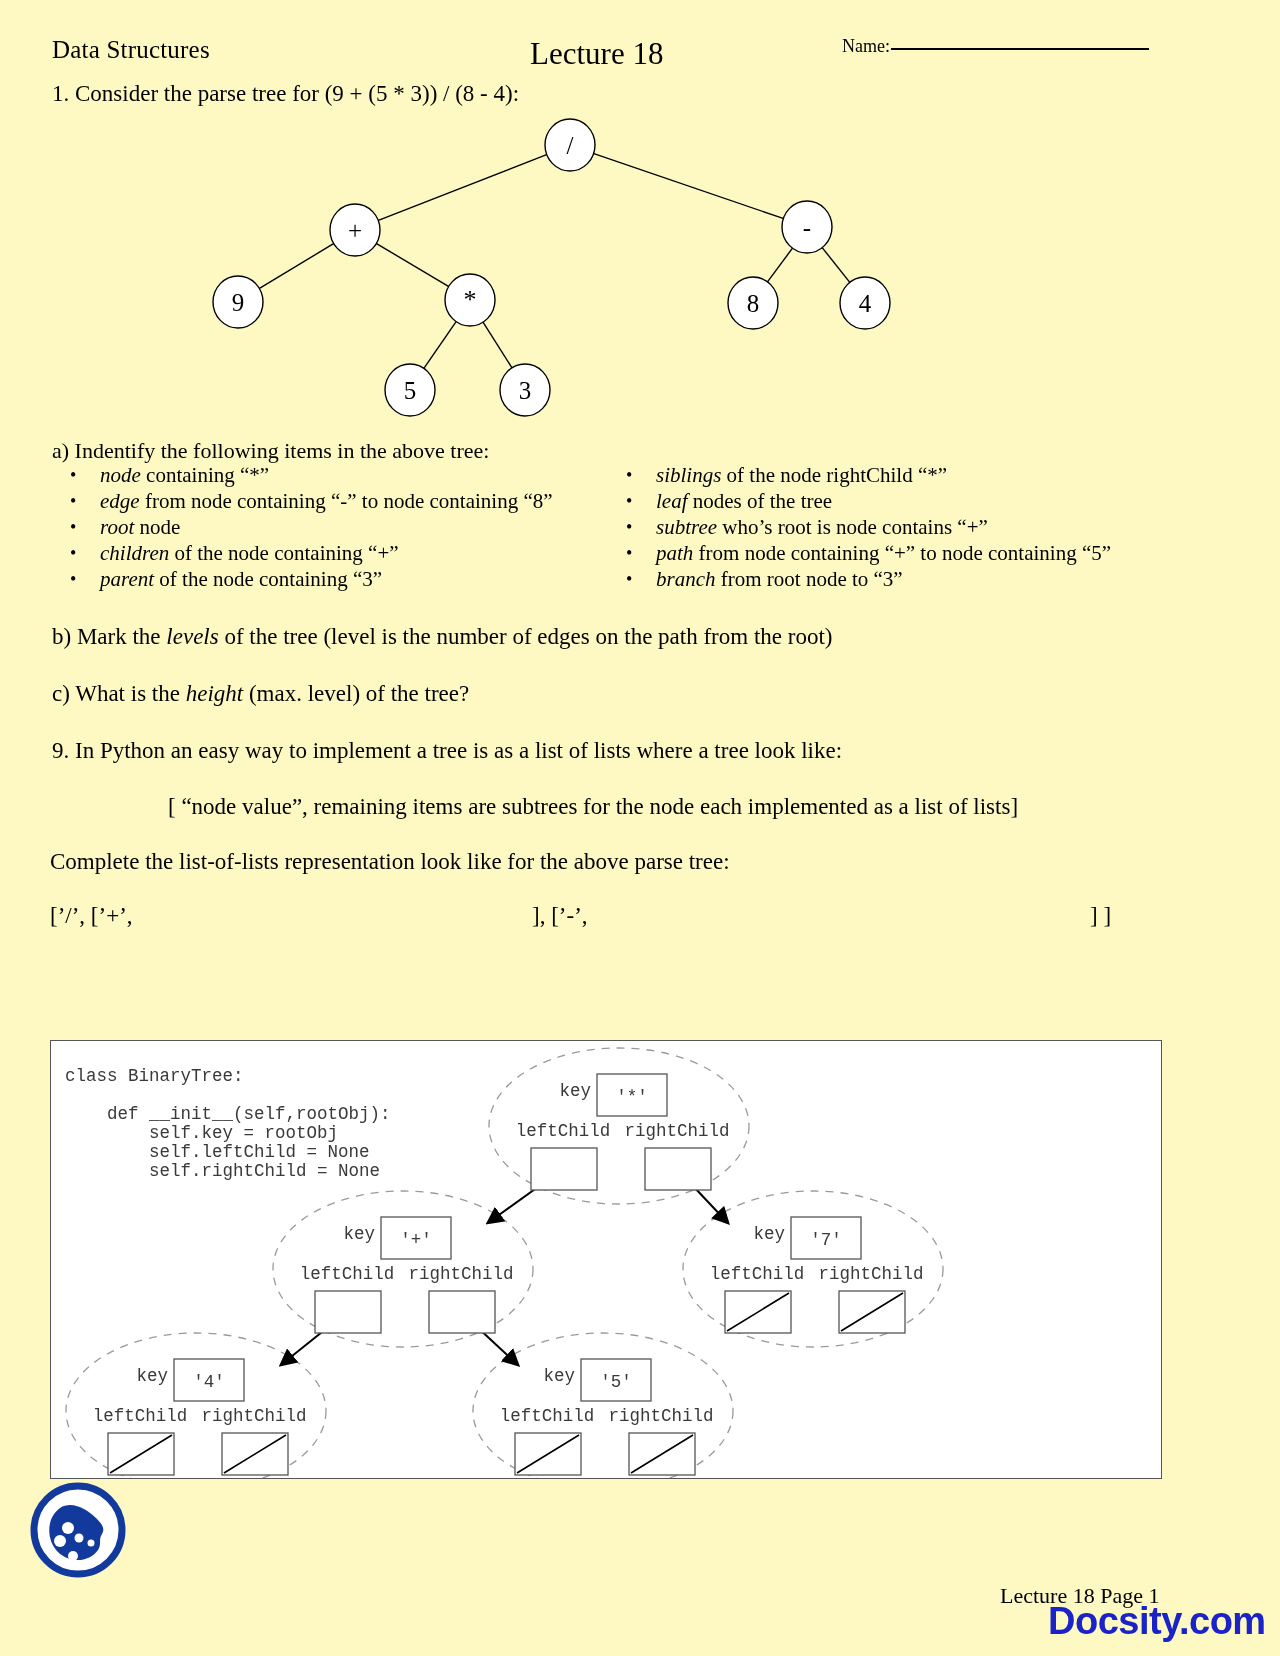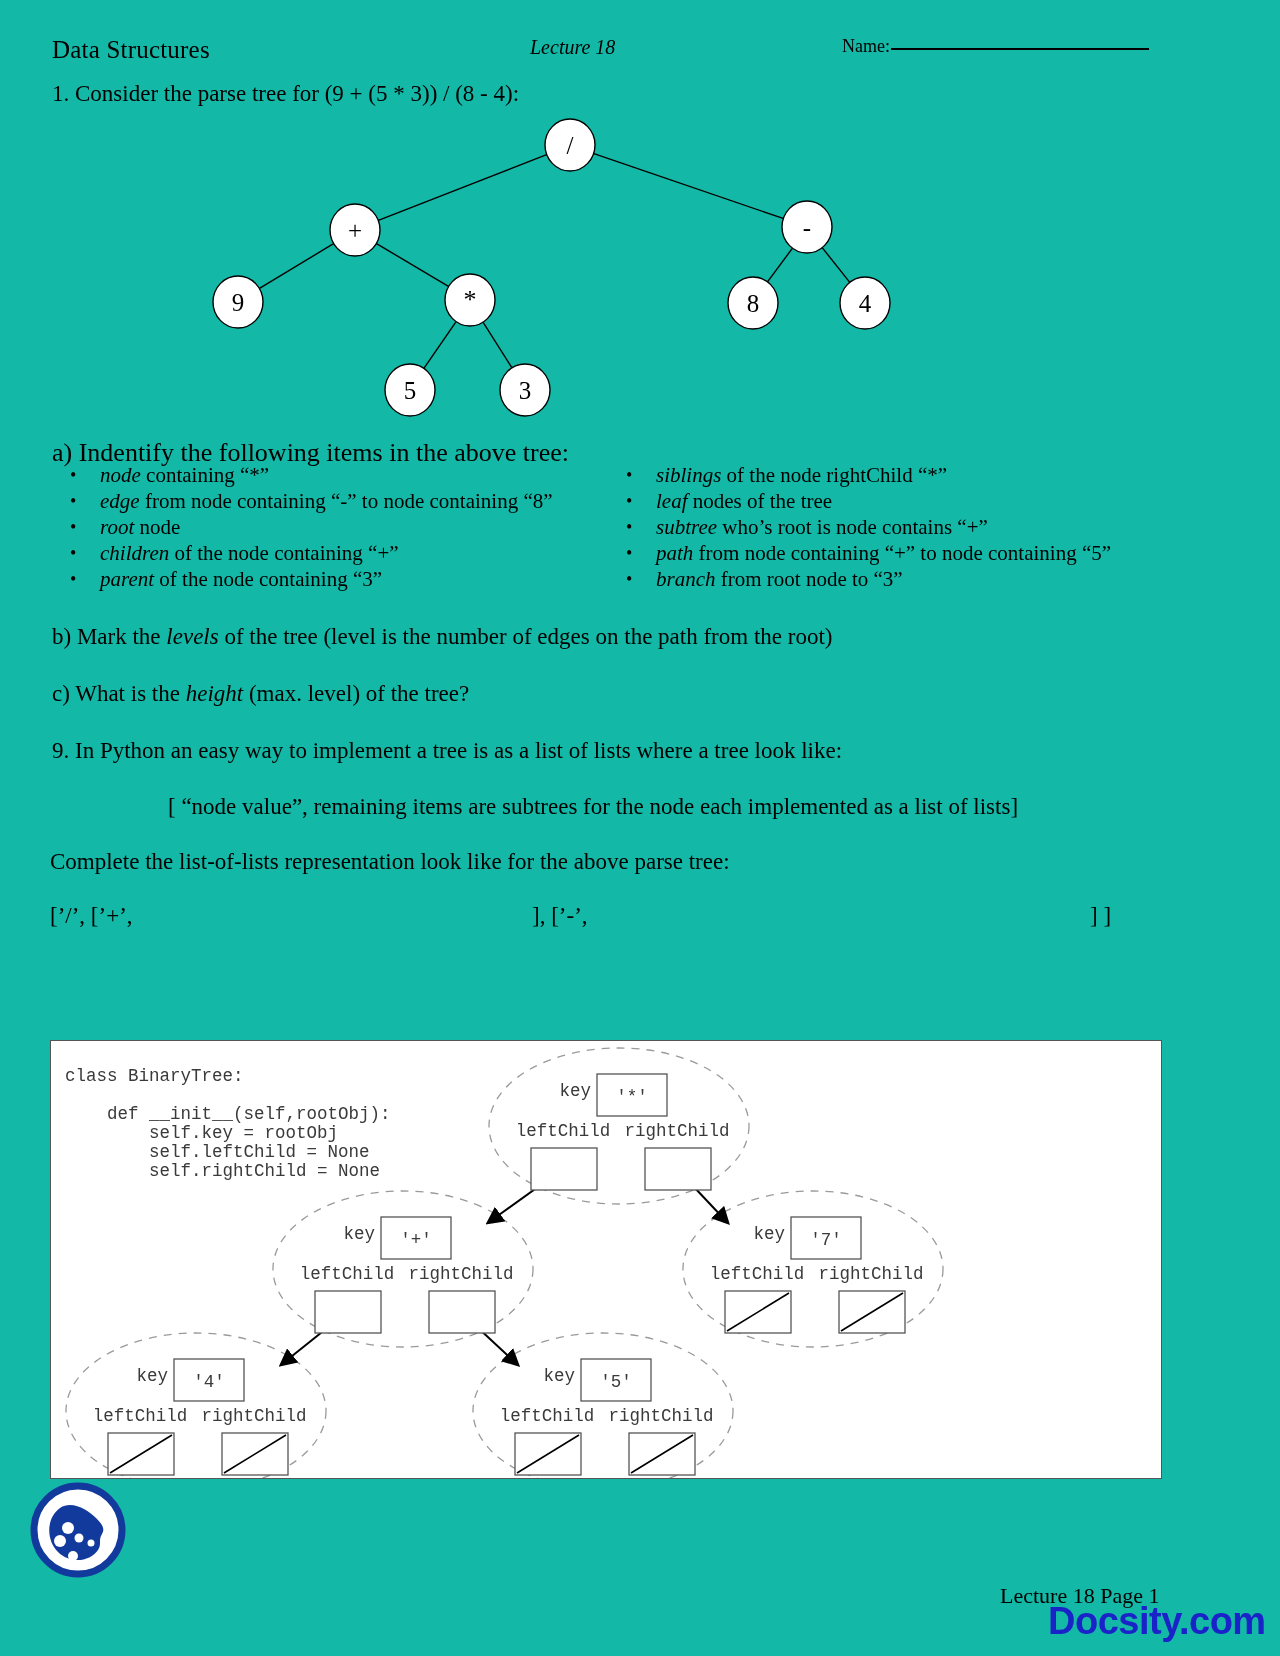--- a/index.html
+++ b/index.html
@@ -9,21 +9,21 @@
   }
   body {
     font-family: "Liberation Serif", "DejaVu Serif", serif;
     color: #000000;
   }
   .page {
     position: relative;
     width: 1280px;
     height: 1656px;
     overflow: hidden;
-    background: #14b8a6;
+    background: #fef9c3;
   }
 
   
   .header {
     position: absolute;
     left: 52px;
     top: 36px;
     width: 1120px;
     height: 34px;
   }
@@ -31,22 +31,21 @@
     position: absolute;
     left: 0;
     top: 0;
     font-size: 25px;
     letter-spacing: .2px;
   }
   .hdr-lecture {
     position: absolute;
     left: 478px;
     top: 0;
-    font-size: 20px;
-    font-style: italic;
+    font-size: 31px;
   }
   .hdr-name {
     position: absolute;
     left: 790px;
     top: 0;
     font-size: 18px;
     white-space: nowrap;
   }
   .name-rule {
     display: inline-block;
@@ -217,21 +216,21 @@
             <text x="230" y="289" text-anchor="middle" font-family="&quot;Liberation Serif&quot;, serif" font-size="25" fill="#000">5</text>
           </g>
           <g>
             <ellipse cx="345" cy="280" rx="25" ry="26" fill="#fff" stroke="#000" stroke-width="1.4"></ellipse>
             <text x="345" y="289" text-anchor="middle" font-family="&quot;Liberation Serif&quot;, serif" font-size="25" fill="#000">3</text>
           </g>
         </g>
     </svg>
   </div>
 
-  <div class="q" style="left:52px; top:437px; font-size:26px;">a)  Indentify the following items in the above tree:</div>
+  <div class="q" style="left:52px; top:437px; font-size:22px;">a)  Indentify the following items in the above tree:</div>
 
   <div class="bullets" id="left-bullets" style="left:52px; top:462px; width:560px;">
       <div class="row"><span class="dot">•</span><em>node</em><span> containing “*”</span></div>
       <div class="row"><span class="dot">•</span><em>edge</em><span> from node containing “-” to node containing “8”</span></div>
       <div class="row"><span class="dot">•</span><em>root</em><span> node</span></div>
       <div class="row"><span class="dot">•</span><em>children</em><span> of the node containing “+”</span></div>
       <div class="row"><span class="dot">•</span><em>parent</em><span> of the node containing “3”</span></div>
     </div>
   <div class="bullets" id="right-bullets" style="left:608px; top:462px; width:580px;">
       <div class="row"><span class="dot">•</span><em>siblings</em><span> of the node rightChild “*”</span></div>

